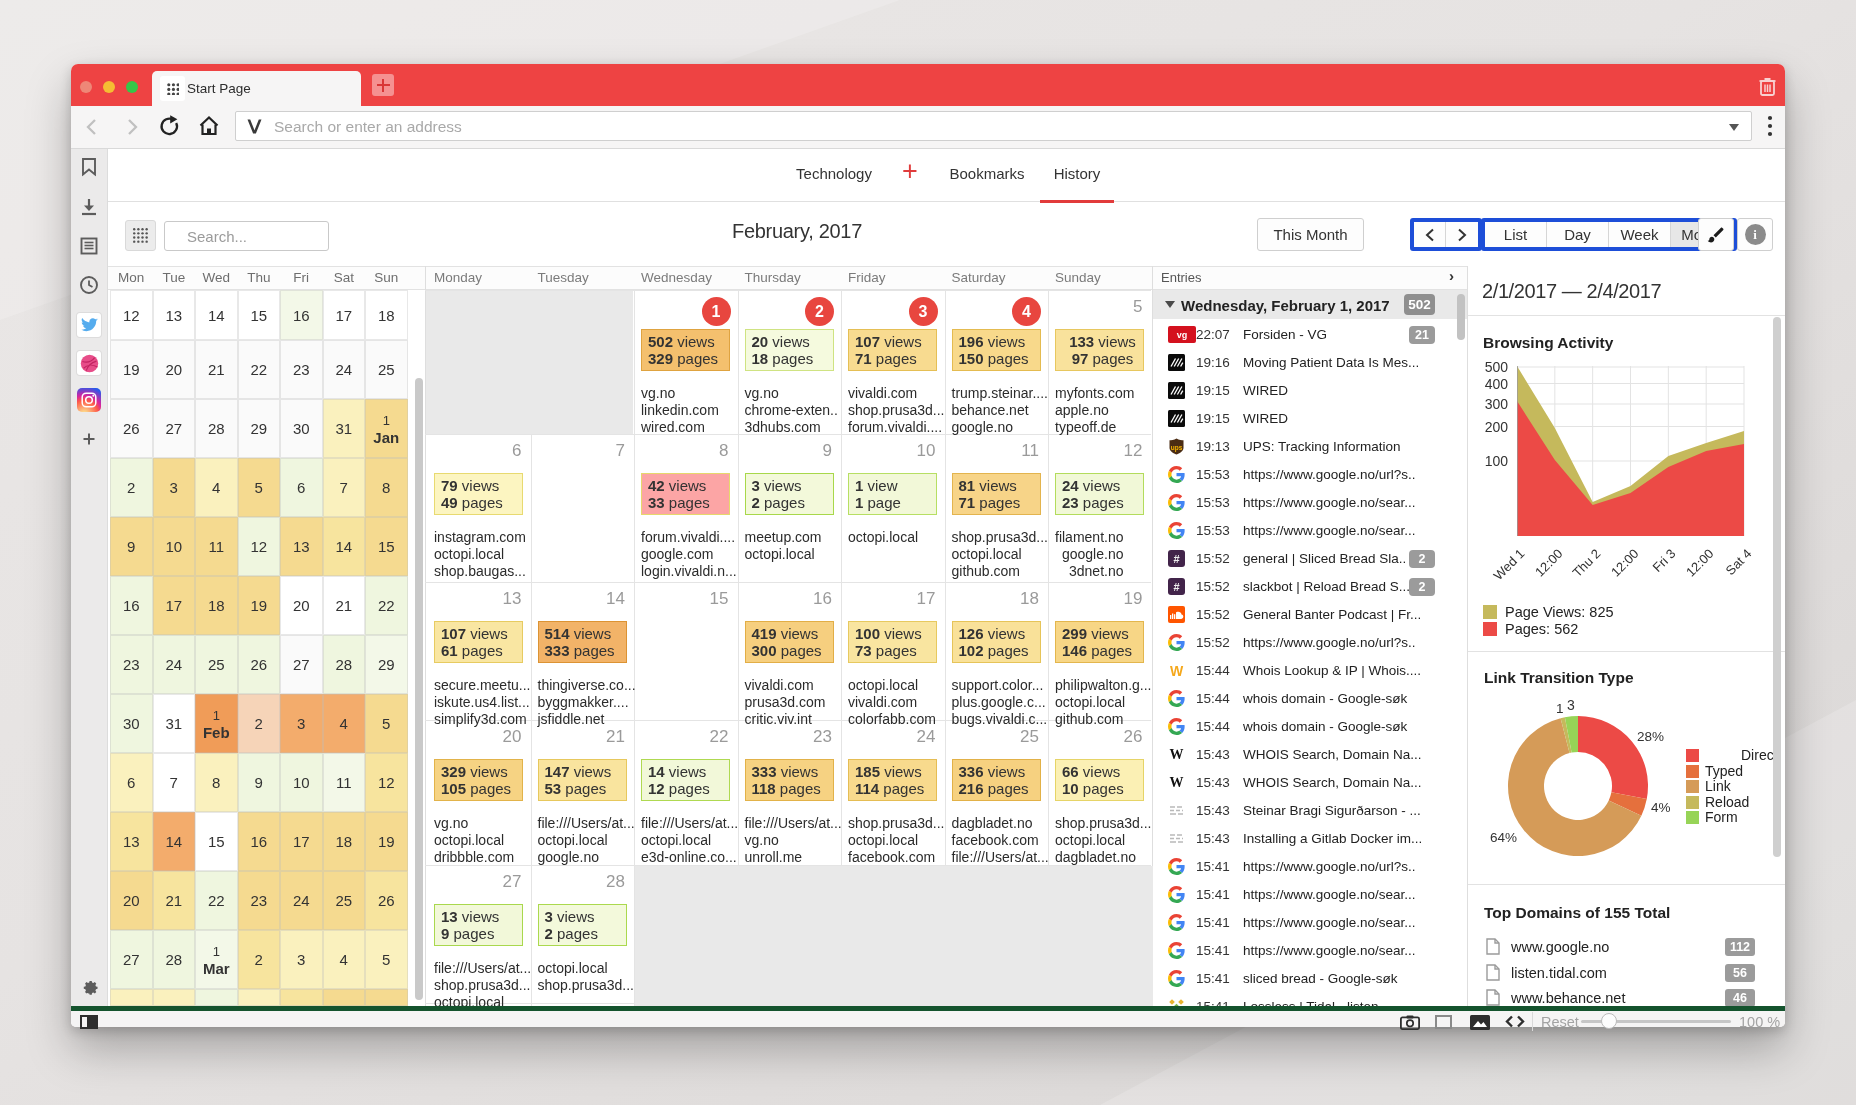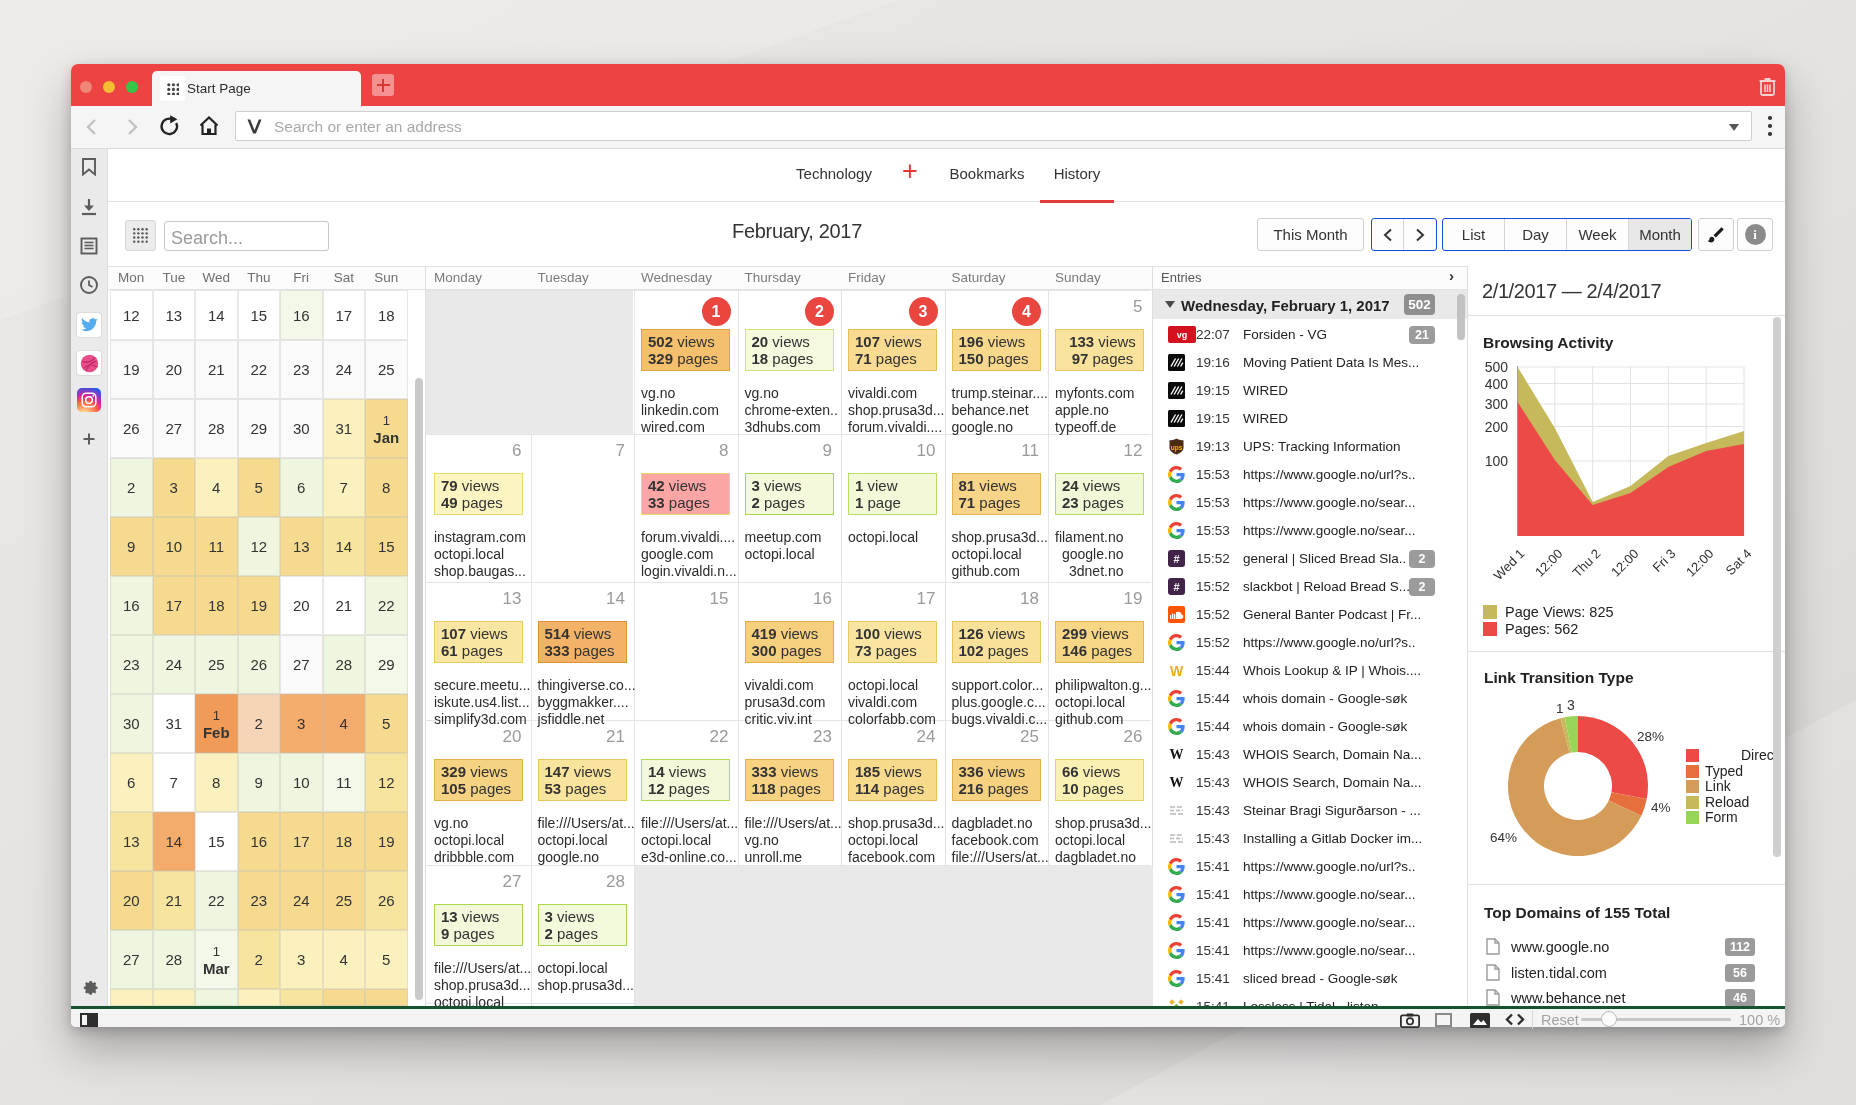--- a/index.html
+++ b/index.html
@@ -6,23 +6,23 @@
 background:linear-gradient(150deg,#eae7e6 0%,#e6e3e2 45%,#d9d6d5 100%);position:relative;}
 .bgstripe{position:absolute;background:rgba(255,255,255,0.18);}
 .win{position:absolute;left:71px;top:64px;width:1714px;height:963px;border-radius:7px 7px 5px 5px;
 box-shadow:0 22px 45px rgba(0,0,0,0.28),0 4px 12px rgba(0,0,0,0.18);background:#fff;}
 .titlebar{position:absolute;left:0;top:0;width:100%;height:42px;background:#ee4343;border-radius:7px 7px 0 0;}
 .light{position:absolute;top:17px;width:12px;height:12px;border-radius:50%;}
 .tab{position:absolute;left:81px;top:7px;width:209px;height:35px;background:#f6f5f5;border-radius:5px 5px 0 0;}
 .addr{position:absolute;left:0;top:42px;width:100%;height:43px;background:#f6f5f5;border-bottom:1px solid #d9d9d9;}
 .sidebar{position:absolute;left:0;top:85px;width:37px;height:857px;background:#ebeaea;border-right:1px solid #dcdcdc;}
 .sideic{position:absolute;left:50%;transform:translate(-50%,-50%);}
-.statusbar{position:absolute;left:0;top:942px;width:100%;height:21px;background:#f5f4f4;border-top:3px solid #14532d;border-radius:0 0 5px 5px;}
+.statusbar{position:absolute;left:0;top:942px;width:100%;height:21px;background:#f5f4f4;border-top:5px solid #14532d;border-radius:0 0 5px 5px;}
 .navtxt{position:absolute;top:101px;font-size:15px;color:#333;transform:translateX(-50%);white-space:nowrap;}
-.seg{display:flex;position:absolute;border:1px solid #1d4ed8;border-radius:3px;background:#fdfdfd;overflow:hidden;}
+.seg{display:flex;position:absolute;border:4px solid #1d4ed8;border-radius:3px;background:#fdfdfd;overflow:hidden;margin-left:39px;}
 .seg>div{display:flex;align-items:center;justify-content:center;font-size:15px;color:#333;border-right:1px solid #d6d6d6;}
 .seg>div:last-child{border-right:none;}
 .hday{position:absolute;font-size:13.5px;color:#7b7b7b;top:4px;}
 .mc{position:absolute;border:1px solid rgba(190,190,190,0.35);display:flex;align-items:center;justify-content:center;
 font-size:15px;color:#333;flex-direction:column;line-height:17px;}
 .colline{position:absolute;width:1px;background:#e4e4e4;}
 .rowline{position:absolute;height:1px;background:#e4e4e4;}
 .dnum{position:absolute;font-size:17px;color:#9a9a9a;}
 .rbadge{position:absolute;width:29px;height:29px;border-radius:50%;background:#e8463f;color:#fff;font-weight:bold;
 font-size:16px;display:flex;align-items:center;justify-content:center;}
@@ -203,21 +203,21 @@
         <circle cx="5.8" cy="10.1" r="1.25" fill="#555"></circle>
         <circle cx="10.1" cy="10.1" r="1.25" fill="#555"></circle>
         <circle cx="14.399999999999999" cy="10.1" r="1.25" fill="#555"></circle>
         <circle cx="1.5" cy="14.399999999999999" r="1.25" fill="#555"></circle>
         <circle cx="5.8" cy="14.399999999999999" r="1.25" fill="#555"></circle>
         <circle cx="10.1" cy="14.399999999999999" r="1.25" fill="#555"></circle>
         <circle cx="14.399999999999999" cy="14.399999999999999" r="1.25" fill="#555"></circle>
       </svg>
     </div>
 <div style="position:absolute;left:93px;top:156.5px;width:165px;height:30px;background:#fff;border:1px solid #c9c9c9;border-radius:3px;">
-      <div style="position:absolute;left:6px;top:6px;font-size:18px;color:#9b9b9b;">Search...</div>
+      <div style="position:absolute;left:22px;top:6px;font-size:15px;color:#9b9b9b;">Search...</div>
     </div>
 <div style="position:absolute;left:726px;top:156px;transform:translateX(-50%);font-size:20px;letter-spacing:-0.3px;color:#333;">February, 2017</div>
 <div style="position:absolute;left:1186px;top:154px;width:107px;height:33px;border:1px solid #cfcfcf;background:#fdfdfd;border-radius:3px;display:flex;align-items:center;justify-content:center;font-size:15px;color:#333;">This Month</div>
 <div class="seg" style="left:1300px;top:154px;height:33px;">
       <div style="width:32px;">
         <svg width="12" height="14" viewBox="0 0 12 14">
           <polyline points="9,1.5 3,7 9,12.5" fill="none" stroke="#333" stroke-width="2"></polyline>
         </svg>
       </div>
       <div style="width:32px;">

